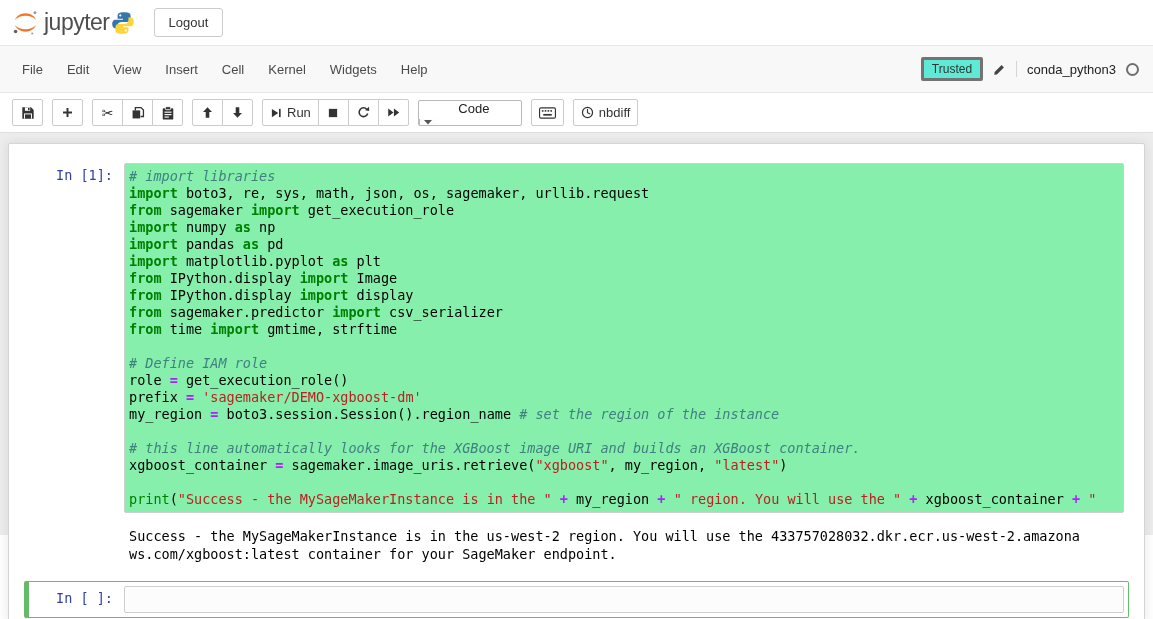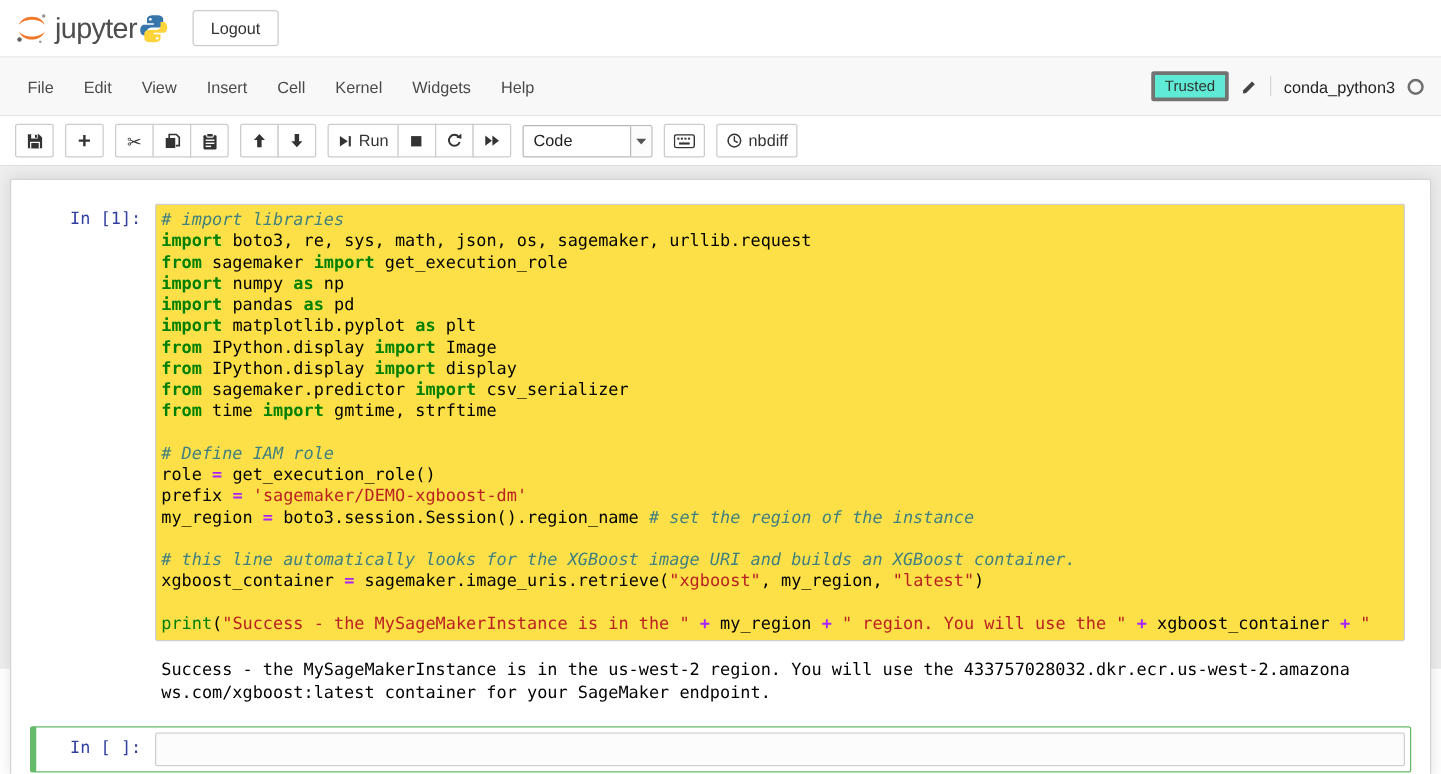--- a/index.html
+++ b/index.html
@@ -46,35 +46,35 @@
   .tbtn{height:27px;min-width:31px;display:inline-flex;align-items:center;justify-content:center;gap:5px;
     background:#fff;border:1px solid #ccc;color:#333;font-family:"Liberation Sans",sans-serif;font-size:13px;
     padding:0 7px;cursor:pointer;border-radius:2px;}
   .btn-group .tbtn{border-radius:0;}
   .btn-group .tbtn:first-child{border-radius:2px 0 0 2px;}
   .btn-group .tbtn:last-child{border-radius:0 2px 2px 0;}
   .btn-group .tbtn:only-child{border-radius:2px;}
   .btn-group .tbtn + .tbtn{margin-left:-1px;}
   .scissors{font-size:14px;line-height:1;}
   .cell-type{width:104px;height:26px;border:1px solid #b9b9b9;border-radius:2px;background:#fff;
-    display:flex;align-items:center;cursor:pointer;}
+    display:flex;align-items:center;cursor:pointer;flex-direction:column;}
   .cell-type-label{flex:1;padding-left:8px;font-size:13px;color:#222;}
   .cell-type-arrow{width:17px;align-self:stretch;border-left:1px solid #b9b9b9;display:flex;
     align-items:center;justify-content:center;background:#fcfcfc;}
 
   
   .site{height:402px;background:#ededed;padding:10px 8px 0;}
   .nb-container{background:#fff;border:1px solid #d4d4d4;border-radius:2px;
     box-shadow:0 0 12px rgba(87,87,87,0.15);height:481px;padding:14px 15px;overflow:hidden;}
 
   .cell{display:flex;border:1px solid transparent;border-left-width:5px;border-radius:2px;padding:4px 4px 4px 0;}
   .cell.selected-edit{border-color:var(--edit-mode-green);}
   .prompt{width:95px;flex:none;text-align:right;padding:4px 11px 0 0;
     font-family:"DejaVu Sans Mono","Liberation Mono",monospace;font-size:13.5px;color:var(--prompt-blue);}
-  .input-area{flex:1;background:#fde047;border:1px solid #cfcfcf;border-radius:2px;padding:4px;overflow:hidden;min-width:0;}
+  .input-area{flex:1;background:#86efac;border:1px solid #cfcfcf;border-radius:2px;padding:4px;overflow:hidden;min-width:0;}
   .cell.selected-edit .input-area{background:#fcfcfc;}
   .empty-editor{min-height:17px;}
   .cm-line{font-family:"DejaVu Sans Mono","Liberation Mono",monospace;font-size:13.5px;line-height:17px;
     white-space:pre;color:#000;}
   .tok-k{color:var(--code-keyword);font-weight:bold;}
   .tok-c{color:var(--code-comment);font-style:italic;}
   .tok-s{color:var(--code-string);}
   .tok-o{color:var(--code-operator);font-weight:bold;}
   .tok-b{color:var(--code-keyword);}
   .tok-p{color:#000;}

